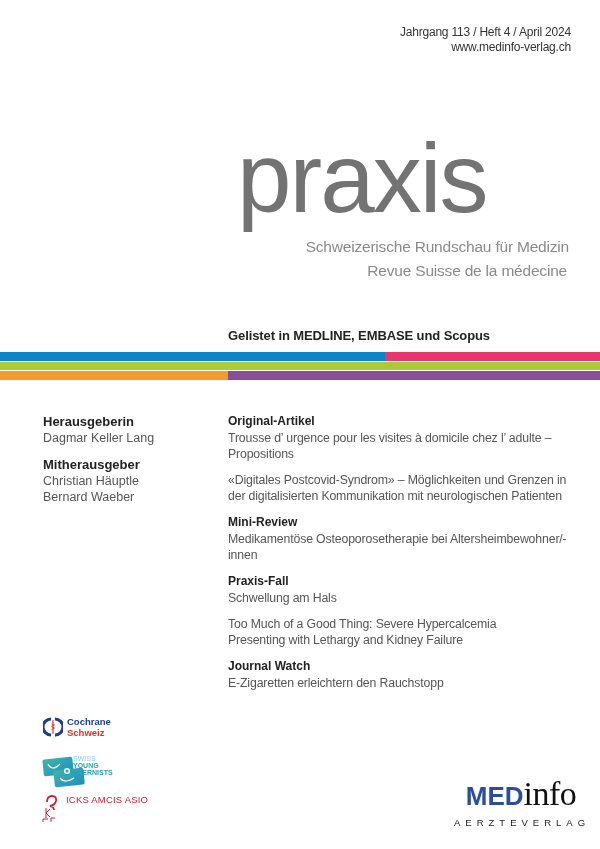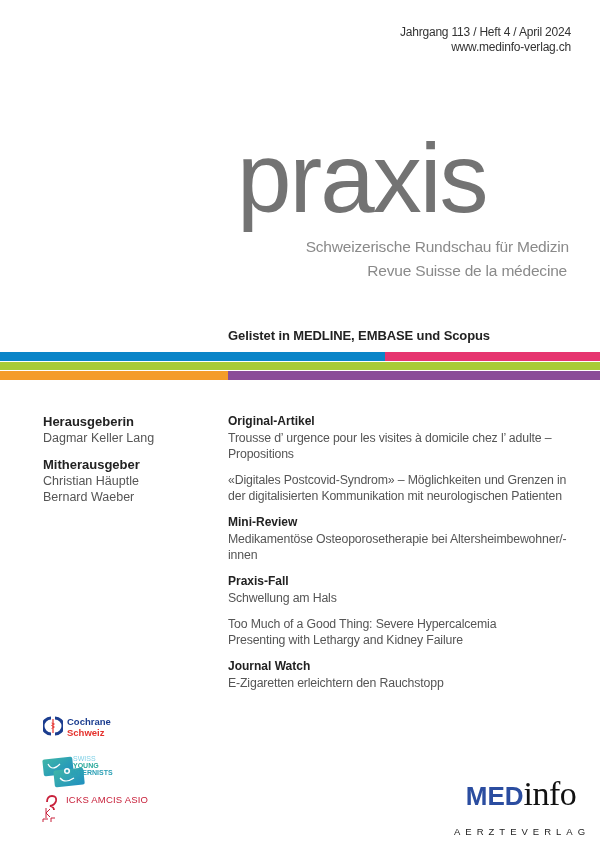--- a/index.html
+++ b/index.html
@@ -18,34 +18,34 @@
     .sidebar { position: absolute; left: 43px; top: 413px; width: 180px; }
     .side-head { font-size: 13px; font-weight: bold; color: #222; line-height: 17px; }
     .side-name { font-size: 12.5px; color: #555; line-height: 16px; }
     .side-group { margin-bottom: 10px; }
 
     .toc { position: absolute; left: 228px; top: 413px; width: 360px; }
     .toc-head { font-size: 12px; font-weight: bold; color: #222; line-height: 17px; }
     .toc-item { font-size: 12.3px; color: #555; line-height: 16px; letter-spacing: -0.15px; margin-bottom: 10px; }
     .toc-section { margin-bottom: 4px; }
 
-    .logo-cochrane { position: absolute; left: 43px; top: 716px; display: flex; align-items: flex-start; }
+    .logo-cochrane { position: absolute; left: 43px; top: 716px; display: flex; align-items: center; }
     .cochrane-text { margin-left: 4px; font-size: 9.5px; font-weight: bold; line-height: 11px; }
     .cochrane-1 { color: #1b3d8f; }
     .cochrane-2 { color: #e5322d; }
 
     .logo-syi { position: absolute; left: 42px; top: 752px; }
     .logo-icks { position: absolute; left: 41px; top: 794px; display: flex; align-items: flex-start; }
     .icks-text { margin-left: 5px; font-size: 9.5px; color: #c8203a; letter-spacing: 0.2px; }
 
     .publisher { position: absolute; left: 452px; top: 777px; }
     .pub-word { font-size: 33px; line-height: 34px; letter-spacing: -0.5px; white-space: nowrap; text-align: center; }
     .pub-med { font-family: "Liberation Sans", sans-serif; color: #2b4da0; font-weight: bold; font-size: 26px; letter-spacing: 0px; }
     .pub-info { font-family: "Liberation Serif", serif; color: #111; font-size: 34px; }
-    .pub-sub { font-size: 9.5px; letter-spacing: 5px; color: #222; margin-top: 13px; padding-left: 2px; }
+    .pub-sub { font-size: 9.5px; letter-spacing: 5px; color: #222; margin-top: 4px; padding-left: 2px; }
   </style>
 </head>
 <body>
 
 <div class="issue-info">
   <div>Jahrgang 113 / Heft 4 / April 2024</div>
   <div>www.medinfo-verlag.ch</div>
 </div>
 
 <div class="logo-word">praxis</div>

